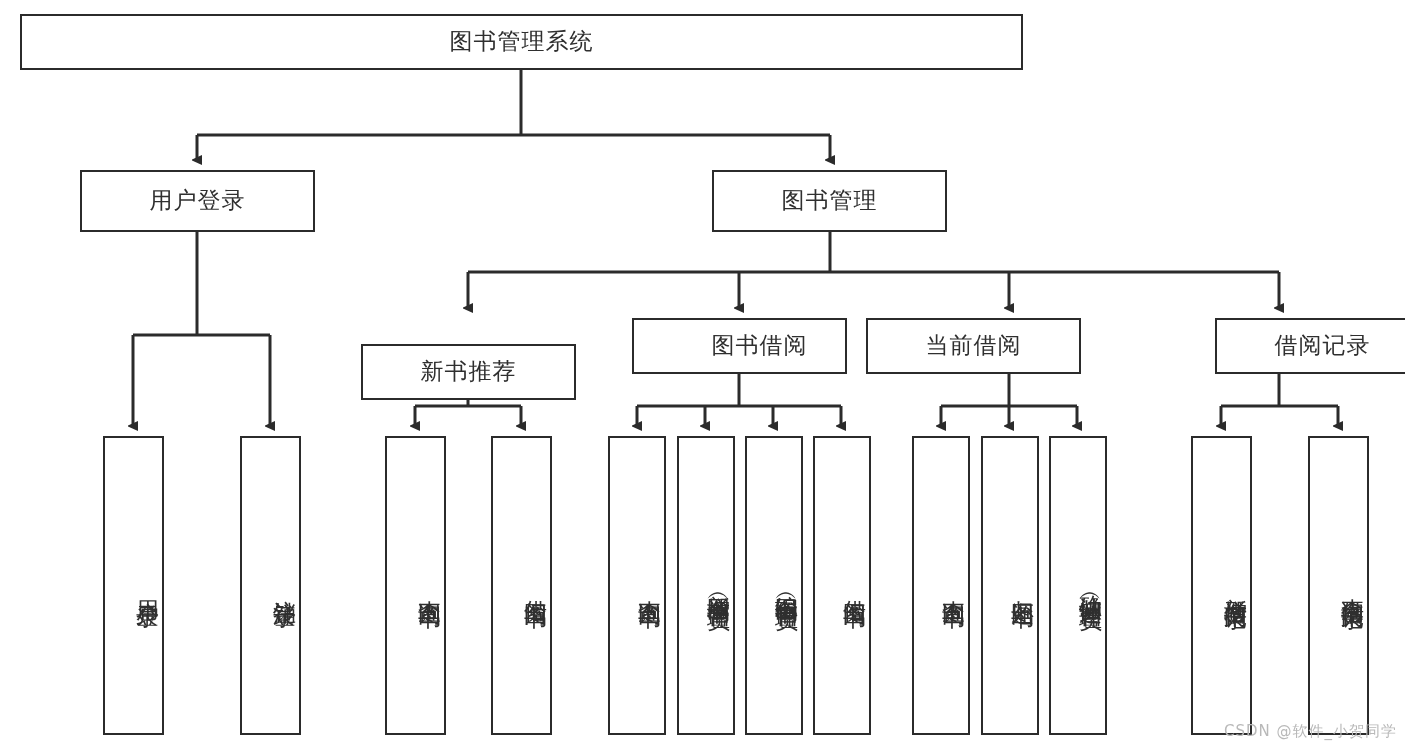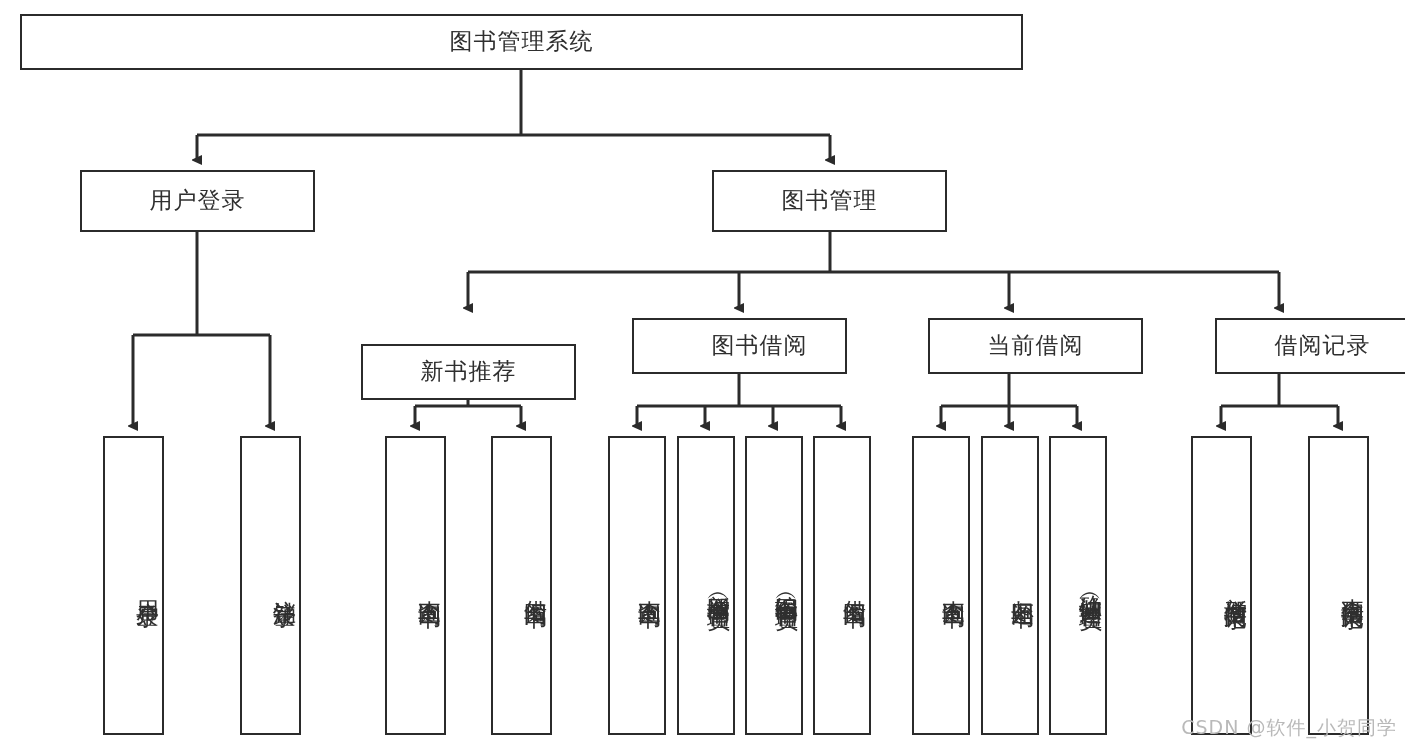--- a/index.html
+++ b/index.html
@@ -54,21 +54,21 @@
     display: block;
     writing-mode: vertical-rl;
     text-orientation: upright;
     text-align: left;
     white-space: normal;
   }
   .watermark {
     position: absolute;
     right: 8px;
     bottom: 6px;
-    font-size: 19px;
+    font-size: 15px;
     color: #b9b9b9;
     letter-spacing: 1px;
     white-space: nowrap;
     font-family: "DejaVu Sans", "Liberation Sans", sans-serif;
   }
 </style>
 </head>
 <body>
 
 <div id="canvas">
@@ -133,21 +133,21 @@
   <div class="node horiz" style="left:712px; top:170px; width:235px; height:62px;">
     <span>图书管理</span>
   </div>
 
   <div class="node horiz" style="left:361px; top:318px; width:215px; height:56px;margin-top:26px;">
     <span>新书推荐</span>
   </div>
   <div class="node horiz" style="left:632px; top:318px; width:215px; height:56px;padding-left:40px;">
     <span>图书借阅</span>
   </div>
-  <div class="node horiz" style="left:928px; top:318px; width:215px; height:56px;">
+  <div class="node horiz" style="left:866px; top:318px; width:215px; height:56px;">
     <span>当前借阅</span>
   </div>
   <div class="node horiz" style="left:1215px; top:318px; width:215px; height:56px;">
     <span>借阅记录</span>
   </div>
 
   <div class="node vert" style="left:103px; top:436px; width:61px; height:299px;">
     <span class="vtext">用户登录</span>
   </div>
   <div class="node vert" style="left:240px; top:436px; width:61px; height:299px;">

